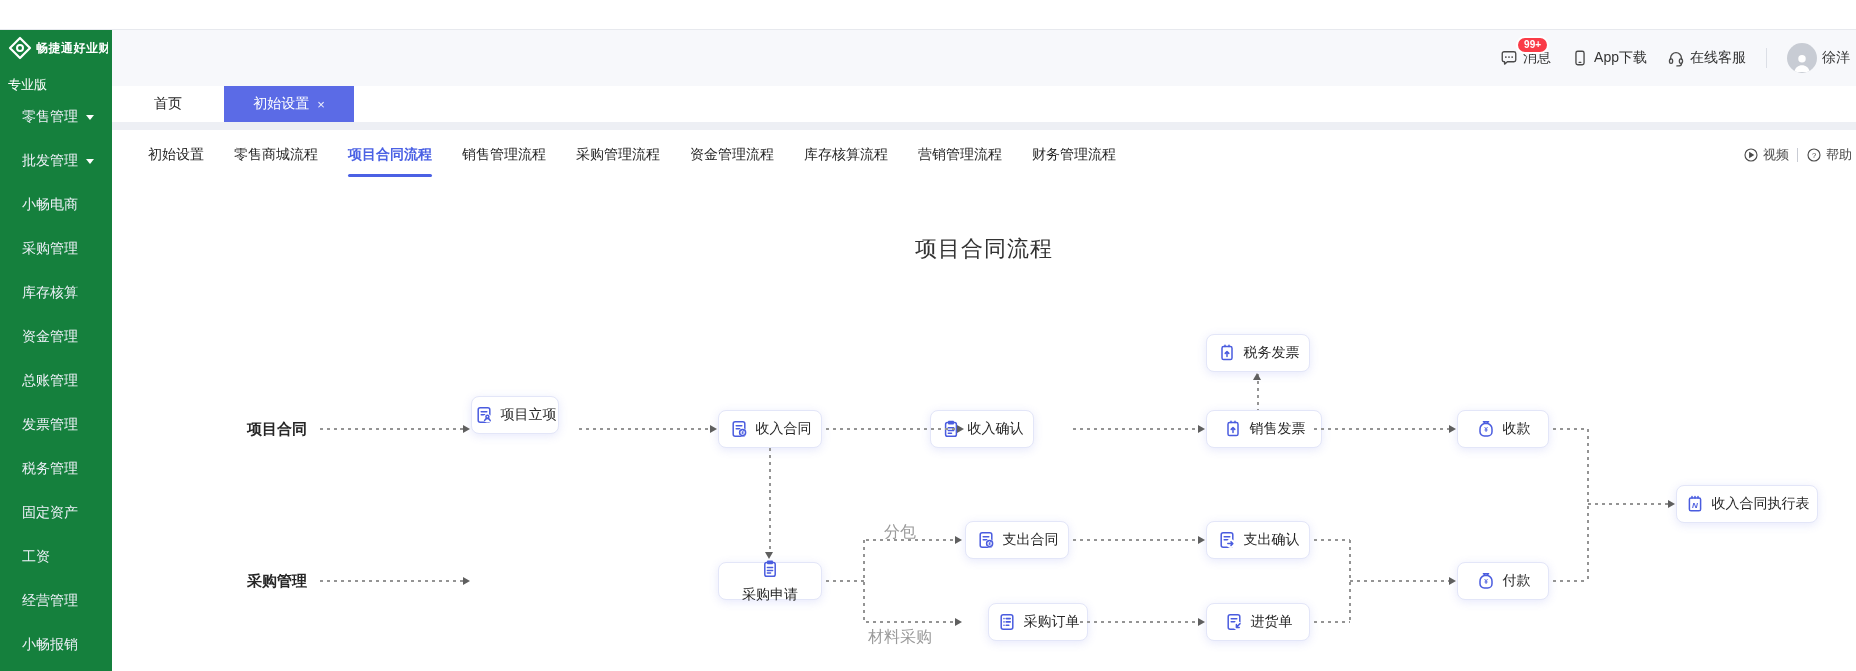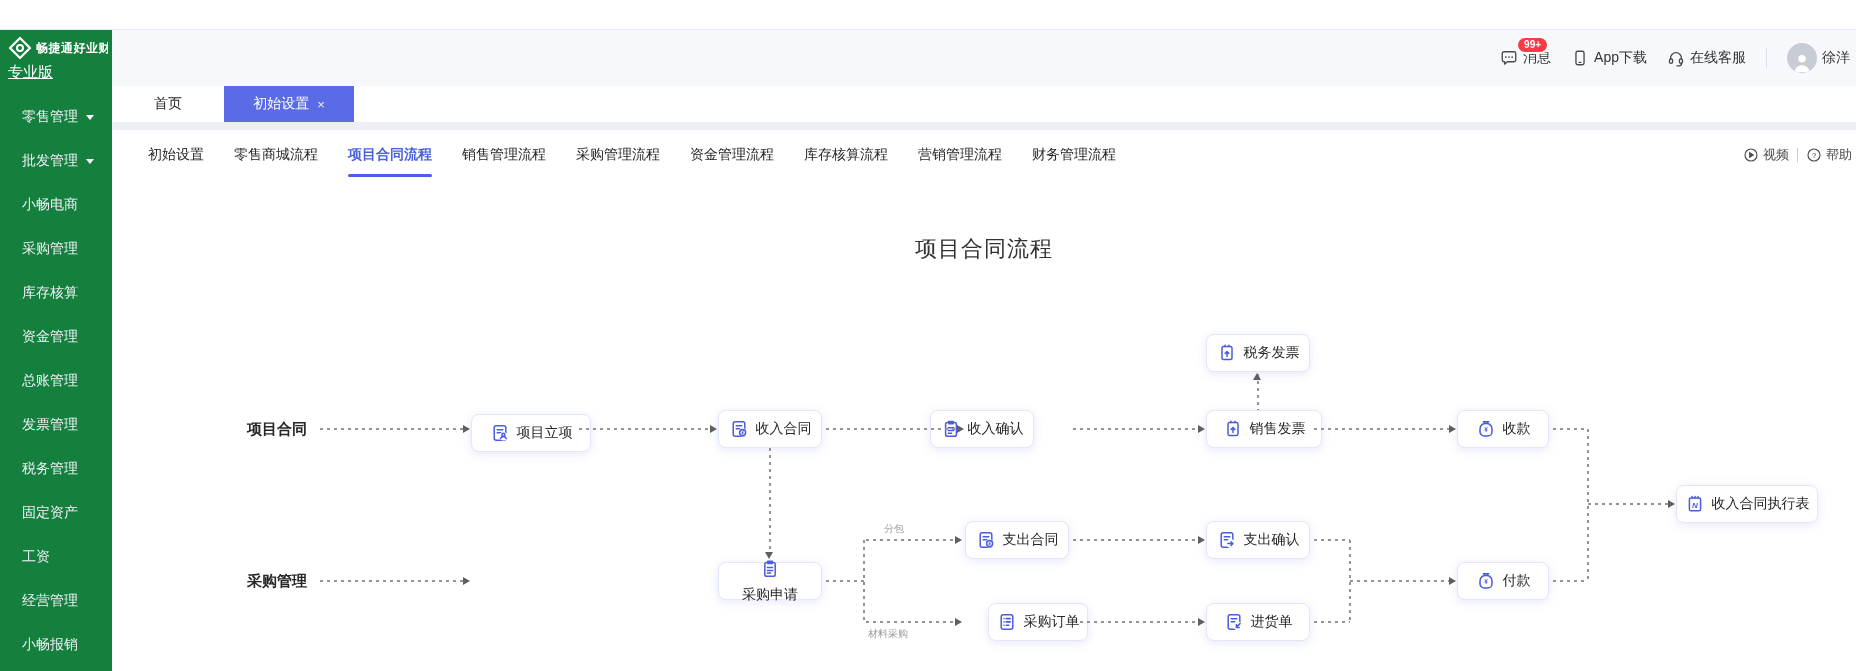--- a/index.html
+++ b/index.html
@@ -8,21 +8,21 @@
        -webkit-font-smoothing:antialiased;color:#262626;}
   .topstrip{height:29px;background:#fff;border-bottom:1px solid #e7e9ee;}
   .shell{display:flex;height:641px;}
 
   
   .sidebar{width:112px;background:#15803d;flex:0 0 112px;display:flex;flex-direction:column;overflow:hidden;}
   .logo-block{height:58px;padding:6px 4px 0 8px;box-sizing:border-box;}
   .logo-row{display:flex;align-items:center;gap:4px;white-space:nowrap;overflow:hidden;}
   .logo-mark{width:24px;height:24px;flex:0 0 24px;}
   .brand-name{color:#fff;font-size:12px;font-weight:700;letter-spacing:.5px;}
-  .brand-edition{color:#fff;font-size:15px;margin-top:3px;text-decoration:underline;}
+  .brand-edition{color:#fff;font-size:13px;margin-top:16px;}
   .menu{padding-top:7px;}
   .mitem{height:44px;display:flex;align-items:center;padding-left:22px;color:#eef0f8;font-size:14px;cursor:pointer;white-space:nowrap;}
   .caret{width:0;height:0;border-left:4px solid transparent;border-right:4px solid transparent;border-top:5px solid #fff;margin-left:8px;}
 
   
   .main{flex:1;display:flex;flex-direction:column;min-width:0;}
   .navbar{height:56px;background:#f7f8fb;display:flex;align-items:center;position:relative;flex:0 0 56px;}
   .nav-left{position:relative;width:470px;height:100%;flex:0 0 470px;}
   .blur-blob{position:absolute;background:#e3e6ec;filter:blur(5px);border-radius:3px;}
   .search-underline{position:absolute;left:8px;width:254px;top:41px;height:1px;background:#d8dbe2;}
@@ -60,21 +60,21 @@
         box-shadow:0 2px 10px rgba(99,113,229,.16);display:flex;align-items:center;justify-content:center;
         gap:7px;cursor:pointer;box-sizing:border-box;}
   .node .nlabel{font-size:14px;color:#262626;font-weight:500;white-space:nowrap;}
   .node svg{width:20px;height:20px;flex:0 0 20px;}
   .edge-h{position:absolute;height:2px;background:repeating-linear-gradient(90deg,#949494 0 3px,transparent 3px 7px);}
   .edge-v{position:absolute;width:2px;background:repeating-linear-gradient(180deg,#949494 0 3px,transparent 3px 7px);}
   .arr{position:absolute;width:0;height:0;}
   .arr.r{border-top:4.5px solid transparent;border-bottom:4.5px solid transparent;border-left:7px solid #5f5f5f;}
   .arr.u{border-left:4.5px solid transparent;border-right:4.5px solid transparent;border-bottom:7px solid #5f5f5f;}
   .arr.d{border-left:4.5px solid transparent;border-right:4.5px solid transparent;border-top:7px solid #5f5f5f;}
-  .edge-label{position:absolute;font-size:10px;color:#9b9b9b;white-space:nowrap;}
+  .edge-label{position:absolute;font-size:16px;color:#9b9b9b;white-space:nowrap;}
 </style>
 </head>
 <body>
 
 <div class="topstrip"></div>
 
 <div class="shell">
 
   <aside class="sidebar">
     <div class="logo-block">
@@ -212,21 +212,21 @@
               </svg>
             <span>帮助</span>
           </div>
         </div>
       </div>
 
       <div class="diagram">
         <div class="dg-title">项目合同流程</div>
         <div class="lane-label" style="left:135px;top:290px;">项目合同</div>
         <div class="lane-label" style="left:135px;top:442px;">采购管理</div>
-      <div class="node" style="left: 359px; top: 284px; width: 120px; align-items: center;">
+      <div class="node" style="left: 359px; top: 266px; width: 88px; align-items: center;">
             <span style="display: flex; width: 20px; height: 20px;">
               <svg viewBox="0 0 20 20" fill="none" stroke="#4a5cdf" stroke-width="1.5" stroke-linecap="round" stroke-linejoin="round">
                 <rect x="4.2" y="2.8" width="11.6" height="14.4" rx="2"></rect>
                 <path d="M7.2 6.8h5.6M7.2 9.8h3.6"></path>
                 <circle cx="13.4" cy="13.2" r="4.2" fill="#fff" stroke="none"></circle>
                 <circle cx="13.4" cy="11.8" r="1.5"></circle>
                 <path d="M10.6 15.6c.5-1.3 1.6-2 2.8-2s2.3.7 2.8 2"></path>
               </svg>
             </span>
             <span class="nlabel">项目立项</span>

